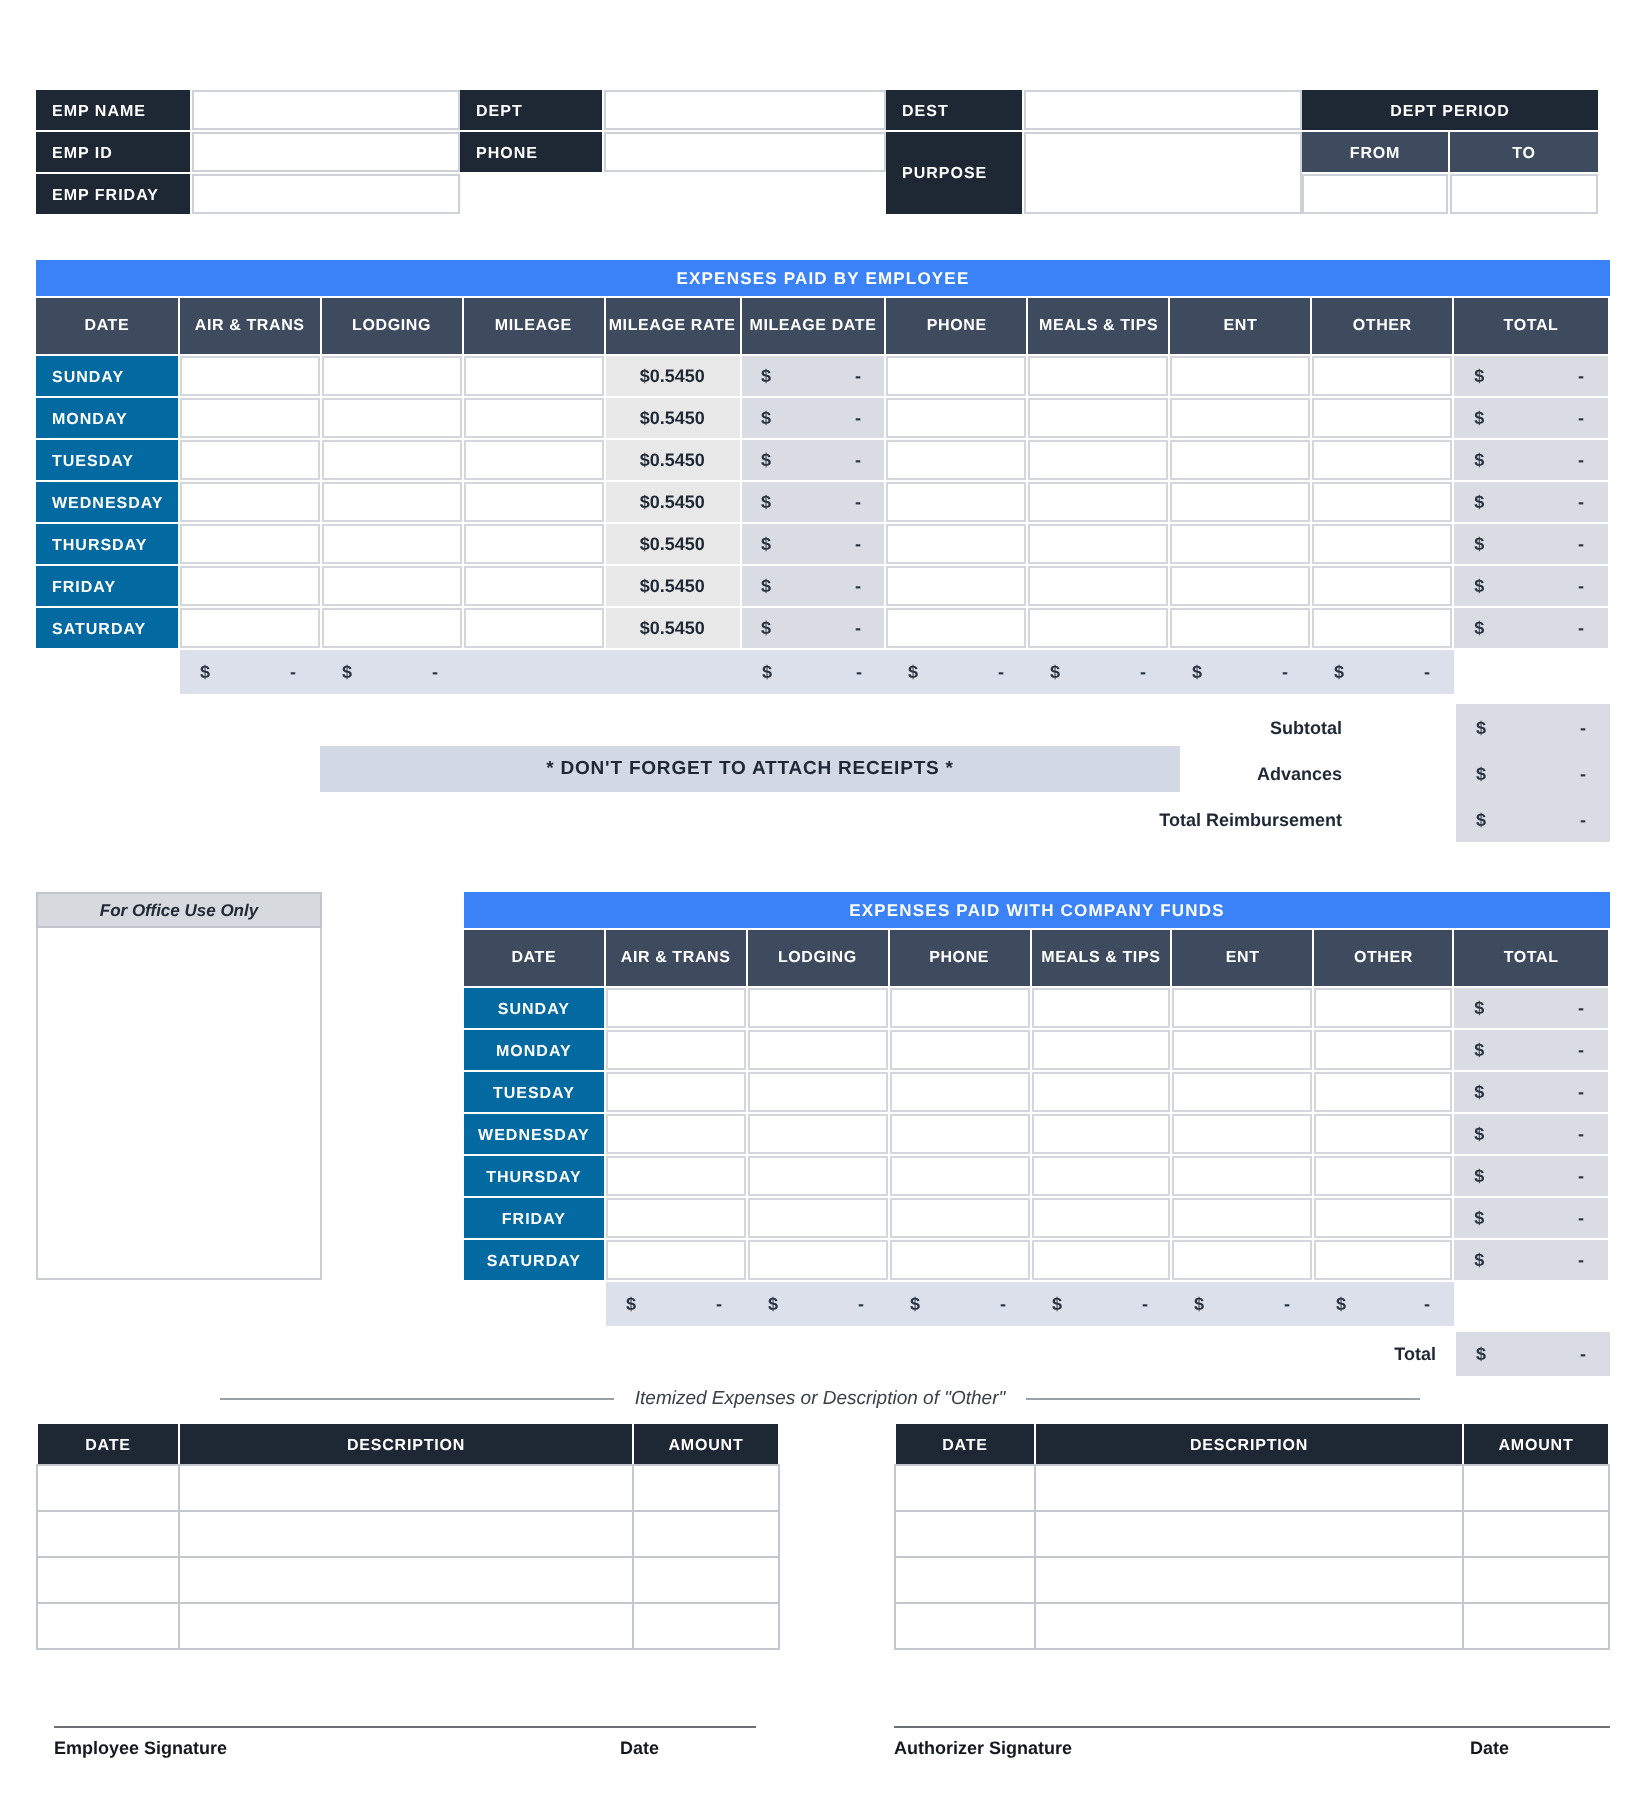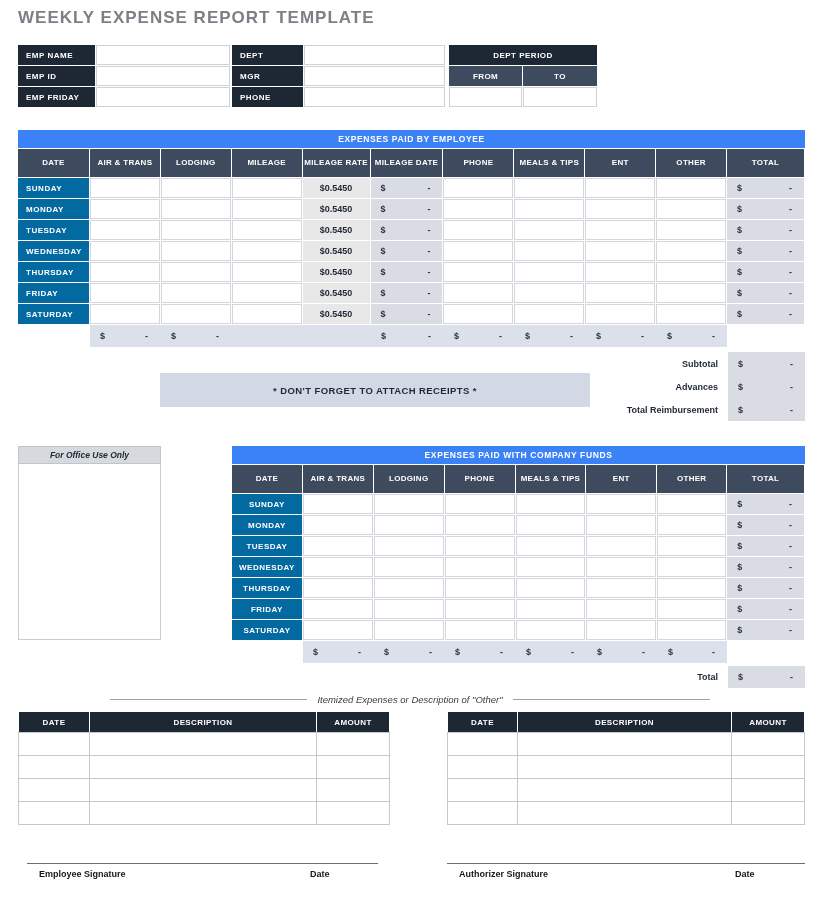--- a/index.html
+++ b/index.html
@@ -47,25 +47,25 @@
   .dd .dash{padding-right:12px;}
   .totrow{display:flex;height:22px;margin-top:1px;}
   .spacer{background:transparent;}
   .band{background:#dce0ea;position:relative;}
   .band .dd{position:absolute;top:0;height:100%;background:transparent;}
   .tbl1{position:absolute;top:130px;left:18px;width:787px;}
   .tbl2{position:absolute;top:446px;left:232px;width:573px;}
 
   
   .summary{position:absolute;top:352px;left:18px;width:787px;}
-  .sumrow{display:flex;height:23px;justify-content:flex-end;align-items:stretch;}
+  .sumrow{display:flex;height:23px;justify-content:flex-end;align-items:stretch;gap:47px;}
   .sumlabel{font-size:9px;font-weight:bold;color:#1f2835;display:flex;align-items:center;
             justify-content:flex-end;margin-right:10px;}
   .sumrow .dd{width:77px;}
-  .receipts{position:absolute;top:373px;left:160px;width:430px;height:34px;background:#d3d9e4;
+  .receipts{position:absolute;top:373px;left:160px;width:430px;height:23px;background:#d3d9e4;
             color:#1f2835;font-size:9.5px;font-weight:bold;letter-spacing:.4px;
             display:flex;align-items:center;justify-content:center;}
 
   
   .office{position:absolute;top:446px;left:18px;width:143px;}
   .office-hdr{height:18px;background:#d6d9de;color:#232b36;font-size:8.5px;font-weight:bold;
               font-style:italic;display:flex;align-items:center;justify-content:center;
               border:1px solid #c0c5cc;}
   .office-body{height:176px;background:#fff;border:1px solid #c9ced5;border-top:none;}
 
@@ -86,31 +86,30 @@
   .ithdr > div{margin-right:1px;background:#1e2734;color:#fff;font-size:8px;font-weight:bold;
                letter-spacing:.4px;display:flex;align-items:center;justify-content:center;}
   .igrid{display:grid;gap:1px;background:#c3c8cf;padding:1px;grid-auto-rows:22px;}
   .gcell{background:#fff;}
 
   
   .sig{position:absolute;top:863px;border-top:1px solid #6b7077;padding-top:5px;}
   .sig.left{left:27px;width:351px;}
   .sig.right{left:447px;width:358px;}
   .sig-row{position:relative;height:14px;}
-  .sig-name{position:absolute;left:12px;top:0;font-size:9px;font-weight:bold;color:#15191f;}
+  .sig-name{position:absolute;left:0;top:0;font-size:9px;font-weight:bold;color:#15191f;}
   .sig-date{position:absolute;top:0;font-size:9px;font-weight:bold;color:#15191f;}
   .sig.left .sig-date{left:283px;}
   .sig.right .sig-date{left:288px;}
 </style>
 </head>
 <body>
 
 <div class="page">
 
-  <h1 class="title">WEEKLY EXPENSE REPORT TEMPLATE</h1>
 
   <div class="info">
     <div class="igroup" id="info-left" style="width:212px">
         <div class="irow">
           <div class="lbl" style="width: 77px; margin-right: 1px;">EMP NAME</div>
           <div class="inp" style="width: 134px;"></div>
         </div>
         <div class="irow">
           <div class="lbl" style="width: 77px; margin-right: 1px;">EMP ID</div>
           <div class="inp" style="width: 134px;"></div>
@@ -120,29 +119,35 @@
           <div class="inp" style="width: 134px;"></div>
         </div>
       </div>
     <div class="gsep"></div>
     <div class="igroup" id="info-mid" style="width:213px">
         <div class="irow">
           <div class="lbl" style="width: 71px; margin-right: 1px;">DEPT</div>
           <div class="inp" style="width: 141px;"></div>
         </div>
         <div class="irow">
-          <div class="lbl" style="width: 71px; margin-right: 1px;">MGR</div>
-          <div class="inp" style="width: 141px;"></div>
-        </div>
-        <div class="irow">
           <div class="lbl" style="width: 71px; margin-right: 1px;">PHONE</div>
           <div class="inp" style="width: 141px;"></div>
         </div>
       </div>
     <div class="gsep"></div>
+    <div class="igroup" style="width:208px">
+      <div class="irow">
+        <div class="lbl" style="width:68px;margin-right:1px">DEST</div>
+        <div class="inp" style="width:139px"></div>
+      </div>
+      <div class="irow tall">
+        <div class="lbl" style="width:68px;margin-right:1px">PURPOSE</div>
+        <div class="inp" style="width:139px"></div>
+      </div>
+    </div>
     <div class="gsep"></div>
     <div class="igroup" style="width:148px">
       <div class="tp-title">DEPT PERIOD</div>
       <div class="tp-cols">
         <div class="tp-col-hdr" style="width:73px;margin-right:1px">FROM</div>
         <div class="tp-col-hdr" style="width:74px">TO</div>
       </div>
       <div class="tp-cols">
         <div class="tp-input" style="width:73px;margin-right:1px"></div>
         <div class="tp-input" style="width:74px"></div>

